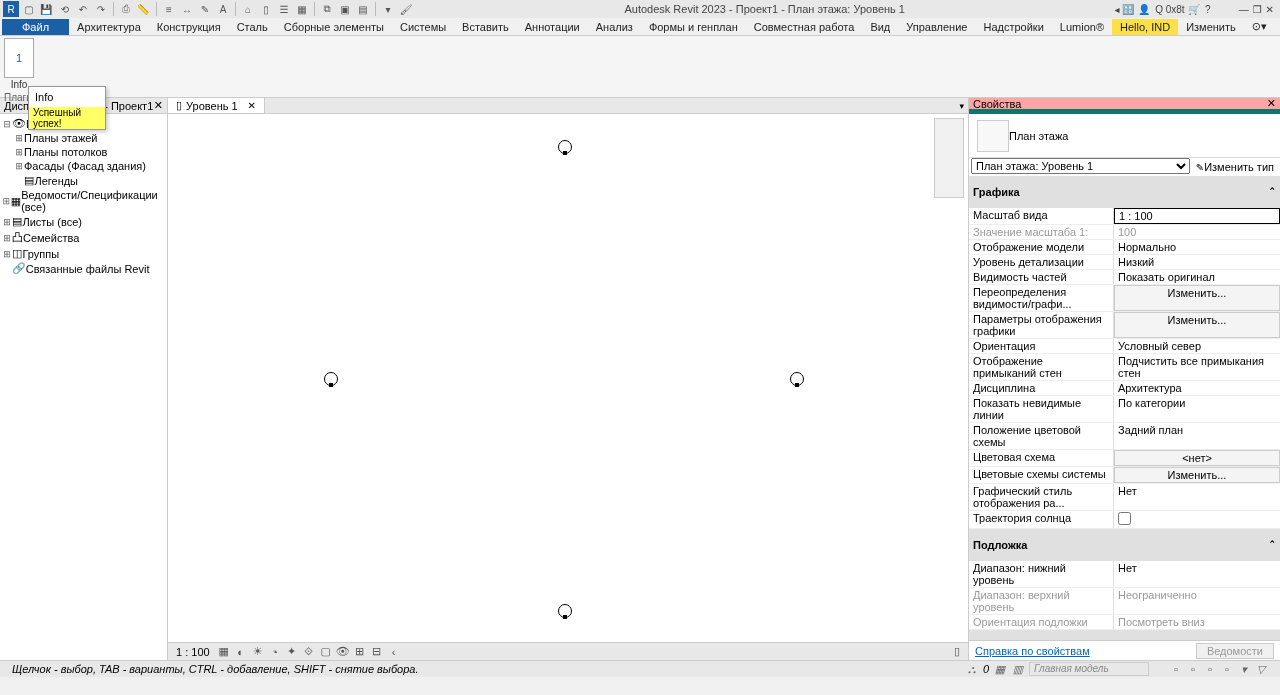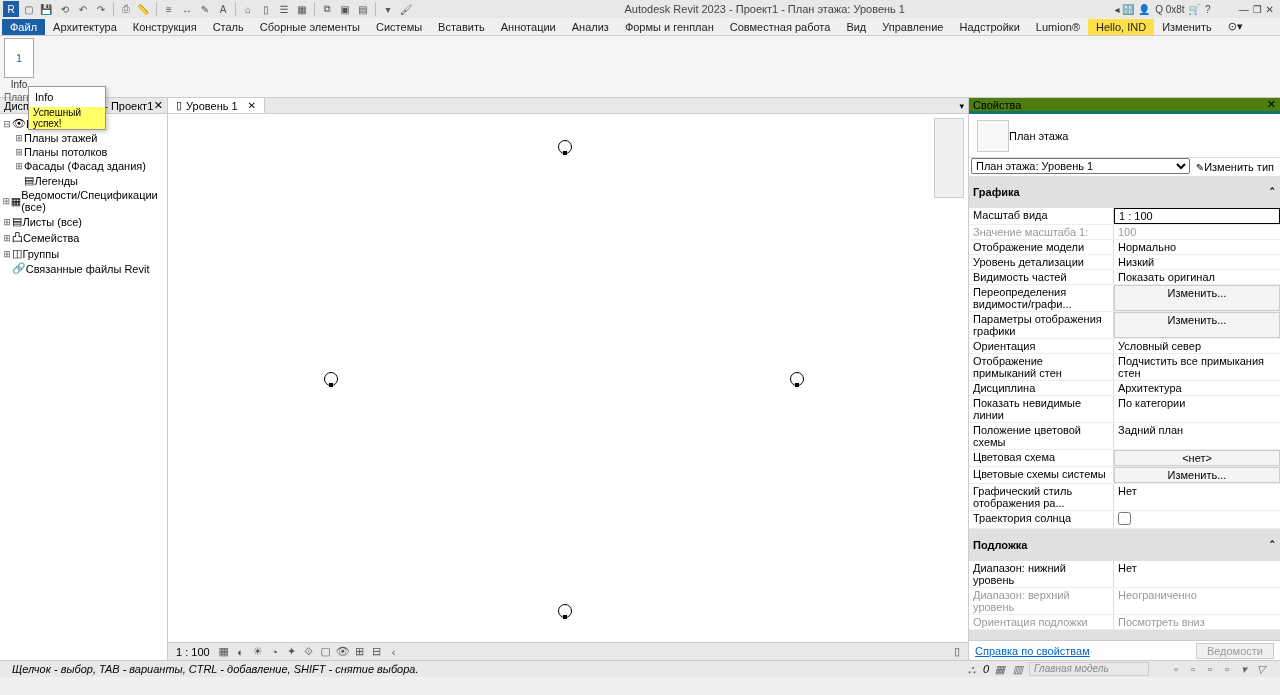--- a/index.html
+++ b/index.html
@@ -7,21 +7,21 @@
 
 .qat { height: 18px; background: #e8e8e8; display: flex; align-items: center; padding: 0 2px; }
 .qat-icon { width: 16px; height: 16px; margin: 0 1px; display: inline-flex; align-items: center; justify-content: center; font-size: 10px; color: #555; cursor: pointer; }
 .qat-sep { width: 1px; height: 14px; background: #bbb; margin: 0 3px; }
 .qat-title { flex: 1; text-align: center; font-size: 11px; color: #444; }
 .qat-right { display: flex; align-items: center; gap: 4px; padding-right: 4px; }
 .qat-right span { font-size: 10px; color: #444; }
 
 .ribbon-tabs { height: 18px; background: #f0f0f0; display: flex; align-items: center; padding: 0 2px; border-bottom: 1px solid #ccc; }
 .rtab { padding: 2px 8px; font-size: 11px; color: #222; cursor: pointer; }
-.rtab.file { background: #1b5fa6; color: #fff; padding: 2px 8px; }
+.rtab.file { background: #1b5fa6; color: #fff; padding: 2px 20px; }
 .rtab.hl { background: #fde047; }
 
 .ribbon-body { height: 62px; background: #f5f5f5; border-bottom: 1px solid #ccc; padding: 2px 4px; position: relative; }
 .rib-panel { display: inline-block; vertical-align: top; }
 .rib-btn-lg { width: 30px; height: 40px; border: 1px solid #aaa; background: #fff; display: flex; align-items: center; justify-content: center; font-size: 16px; color: #1b5fa6; }
 .rib-label { font-size: 10px; text-align: center; margin-top: 1px; color: #333; }
 .rib-panel-name { font-size: 10px; color: #666; margin-top: 2px; }
 .rib-dd { position: absolute; top: 50px; left: 28px; width: 78px; background: #fff; border: 1px solid #999; box-shadow: 2px 2px 4px rgba(0,0,0,0.2); z-index: 10; }
 .rib-dd-item { padding: 4px 6px; font-size: 11px; }
 .rib-dd-msg { background: #ffff66; padding: 0 4px; font-size: 10px; }
@@ -42,21 +42,21 @@
 .view-tab .close { margin-left: 6px; font-size: 10px; cursor: pointer; }
 .canvas { flex: 1; background: #fff; position: relative; }
 .marker { position: absolute; width: 14px; height: 14px; border: 1px solid #000; border-radius: 50%; }
 .marker::after { content: ""; position: absolute; width: 4px; height: 4px; background: #000; bottom: -2px; left: 4px; }
 .navcube { position: absolute; right: 4px; top: 4px; width: 30px; height: 80px; background: #f0f0f0; border: 1px solid #ccc; }
 .view-ctrl { height: 18px; background: #e8e8e8; border-top: 1px solid #ccc; display: flex; align-items: center; padding: 0 4px; gap: 3px; font-size: 10px; }
 .vc-scale { padding: 0 4px; }
 .vc-icon { width: 14px; height: 14px; display: inline-flex; align-items: center; justify-content: center; color: #555; cursor: pointer; }
 
 .props { width: 312px; background: #fff; border-left: 1px solid #ccc; display: flex; flex-direction: column; }
-.props-title { height: 16px; background: #4d7c0f; border-bottom: 3px solid #0f766e; padding: 1px 4px; display: flex; align-items: center; font-size: 11px; }
+.props-title { height: 16px; background: #fca5a5; border-bottom: 5px solid #0f766e; padding: 1px 4px; display: flex; align-items: center; font-size: 11px; }
 .props-title .close { margin-left: auto; cursor: pointer; }
 .props-head { height: 44px; display: flex; align-items: center; padding: 4px 8px; border-bottom: 1px solid #ddd; }
 .props-head-icon { width: 32px; height: 32px; border: 1px solid #ccc; background: #f8f8f8; }
 .props-selector { height: 18px; display: flex; padding: 0 2px; gap: 2px; justify-content: space-between; }
 .props-selector select { flex: 1; font-size: 11px; height: 16px; }
 .props-edit-type { font-size: 10px; padding: 0 4px; cursor: pointer; display: flex; align-items: center; }
 .props-grid { flex: 1; overflow-y: auto; }
 .pgroup { background: #e0e0e0; font-weight: bold; padding: 10px 4px; font-size: 11px; display: flex; }
 .pgroup .collapse { margin-left: auto; font-size: 9px; }
 .prow { display: flex; border-bottom: 1px solid #eee; font-size: 10.5px; }

